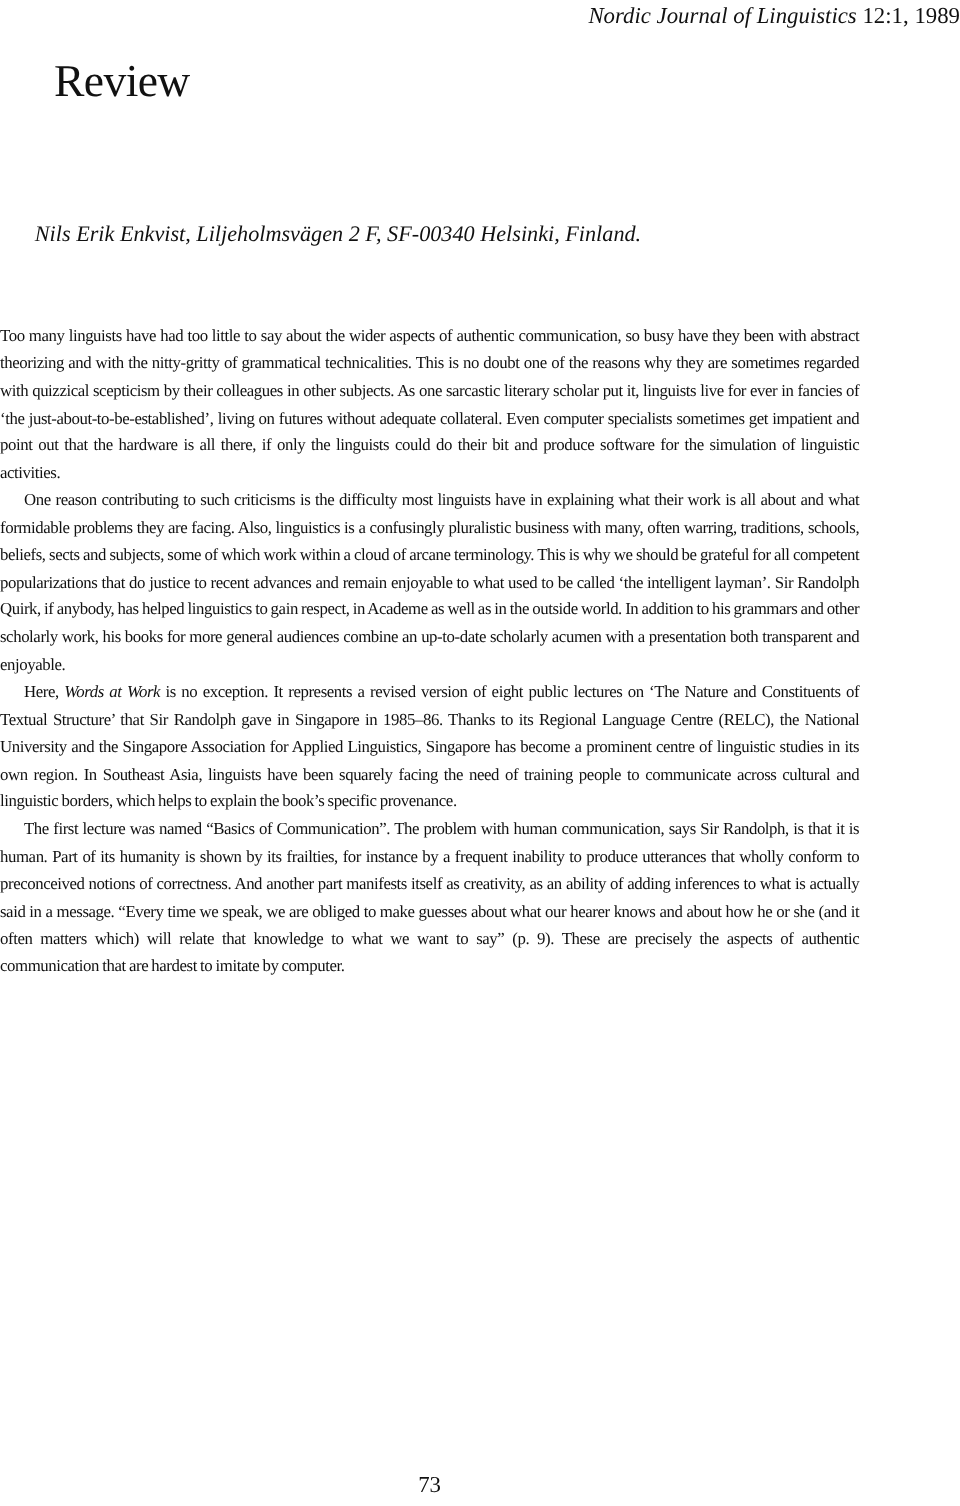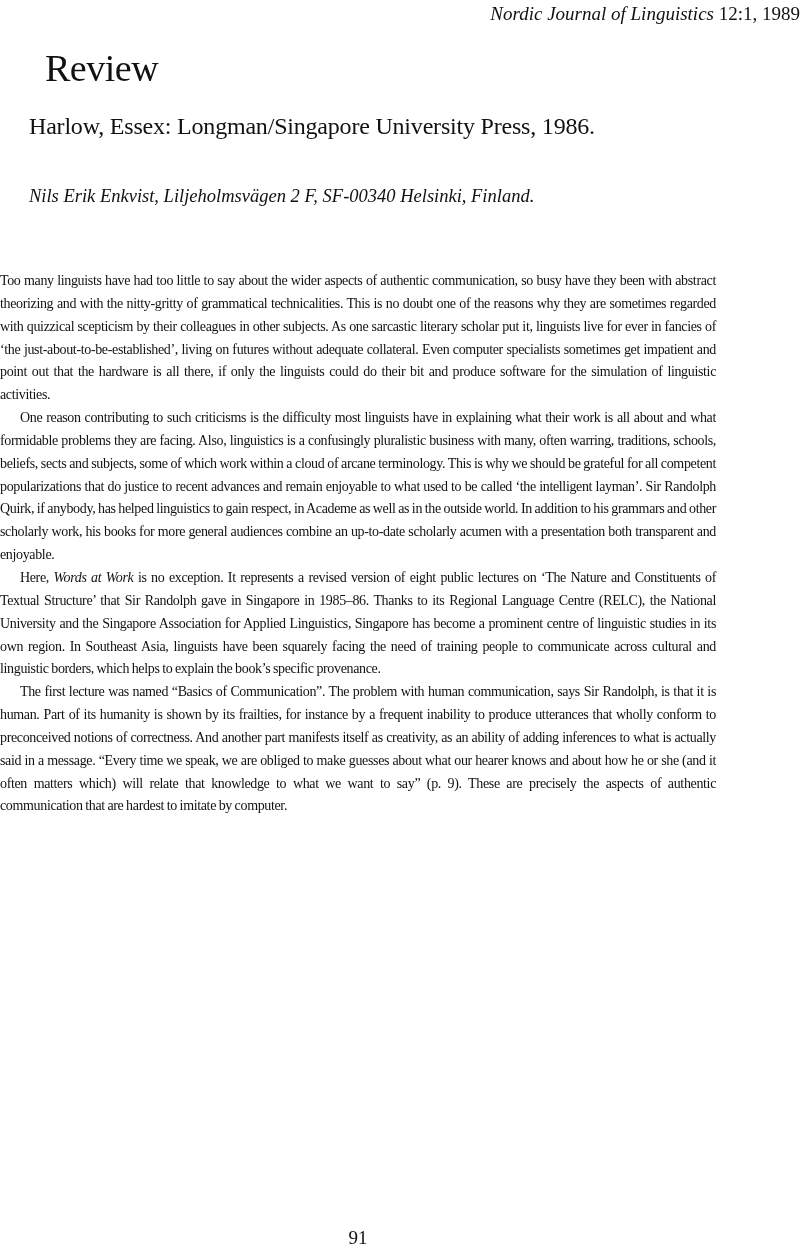--- a/index.html
+++ b/index.html
@@ -86,25 +86,24 @@
 <body>
 
 <div class="running-head">
   <span class="journal">Nordic Journal of Linguistics</span>
   <span>12:1, 1989</span>
 </div>
 
 <h1 class="section-title">Review</h1>
 
 <div class="citation">
-  <div>Harlow, Essex: Longman/Singapore University Press, 1986.</div>
 </div>
 
 <div class="author-line">Nils Erik Enkvist, Liljeholmsvägen 2 F, SF-00340 Helsinki, Finland.</div>
 
 <div class="body-text">
   <p>Too many linguists have had too little to say about the wider aspects of authentic communication, so busy have they been with abstract theorizing and with the nitty-gritty of grammatical technicalities. This is no doubt one of the reasons why they are sometimes regarded with quizzical scepticism by their colleagues in other subjects. As one sarcastic literary scholar put it, linguists live for ever in fancies of ‘the just-about-to-be-established’, living on futures without adequate collateral. Even computer specialists sometimes get impatient and point out that the hardware is all there, if only the linguists could do their bit and produce software for the simulation of linguistic activities.</p>
   <p class="indent">One reason contributing to such criticisms is the difficulty most linguists have in explaining what their work is all about and what formidable problems they are facing. Also, linguistics is a confusingly pluralistic business with many, often warring, traditions, schools, beliefs, sects and subjects, some of which work within a cloud of arcane terminology. This is why we should be grateful for all competent popularizations that do justice to recent advances and remain enjoy­able to what used to be called ‘the intelligent layman’. Sir Randolph Quirk, if anybody, has helped linguistics to gain respect, in Academe as well as in the outside world. In addition to his grammars and other scholarly work, his books for more general audiences combine an up-to-date scholarly acumen with a presentation both transparent and enjoyable.</p>
   <p class="indent"><span>Here, </span><em>Words at Work</em><span> is no exception. It represents a revised version of eight public lectures on ‘The Nature and Constituents of Textual Structure’ that Sir Randolph gave in Singapore in 1985–86. Thanks to its Regional Language Centre (RELC), the National University and the Singapore Association for Applied Linguistics, Singapore has become a prominent centre of linguistic studies in its own region. In Southeast Asia, linguists have been squarely facing the need of training people to communicate across cultural and linguistic borders, which helps to explain the book’s specific provenance.</span></p>
   <p class="indent">The first lecture was named “Basics of Communication”. The problem with human communication, says Sir Randolph, is that it is human. Part of its humanity is shown by its frailties, for instance by a frequent inability to produce utterances that wholly conform to preconceived notions of correctness. And another part manifests itself as creativity, as an ability of adding inferences to what is actually said in a message. “Every time we speak, we are obliged to make guesses about what our hearer knows and about how he or she (and it often matters which) will relate that knowledge to what we want to say” (p. 9). These are precisely the aspects of authentic communication that are hardest to imitate by computer.</p>
 </div>
 
-<div class="page-number">91</div>
+<div class="page-number">73</div>
 
 </body></html>

